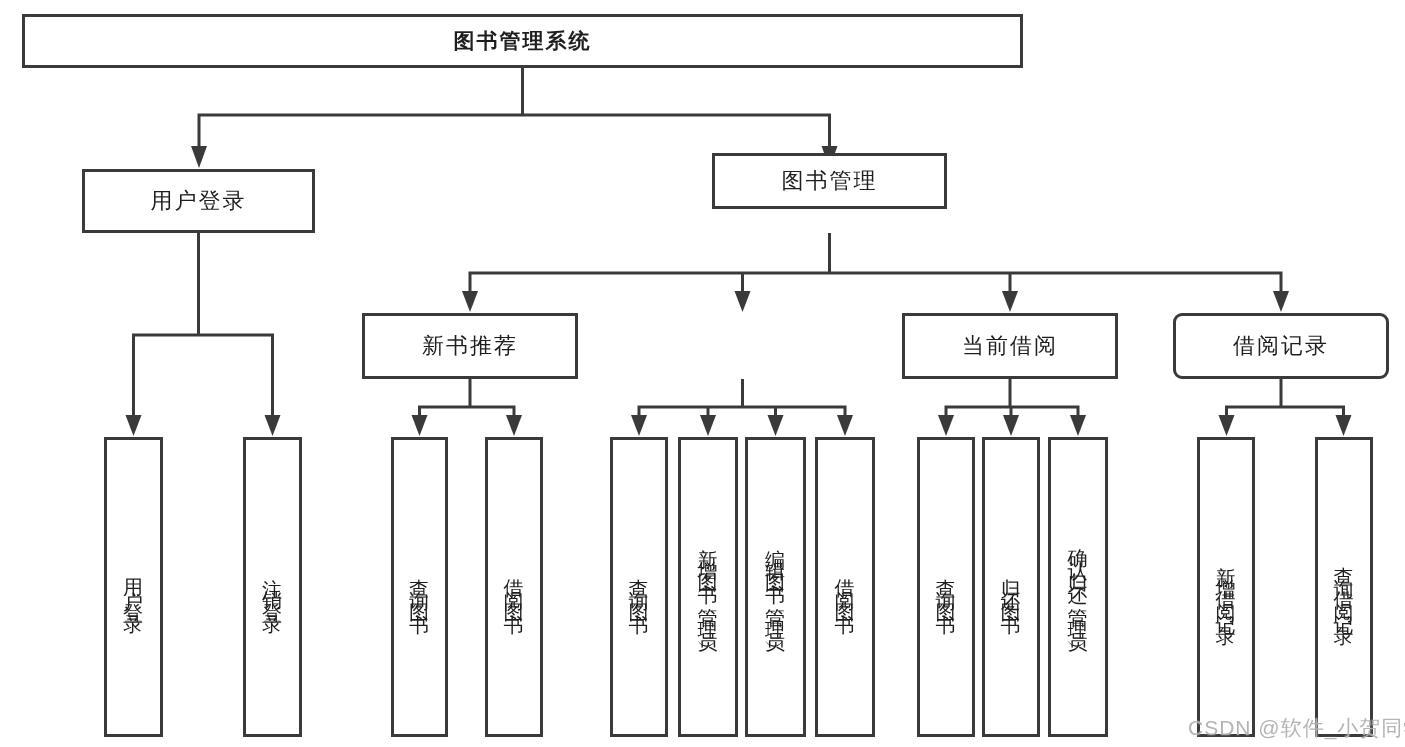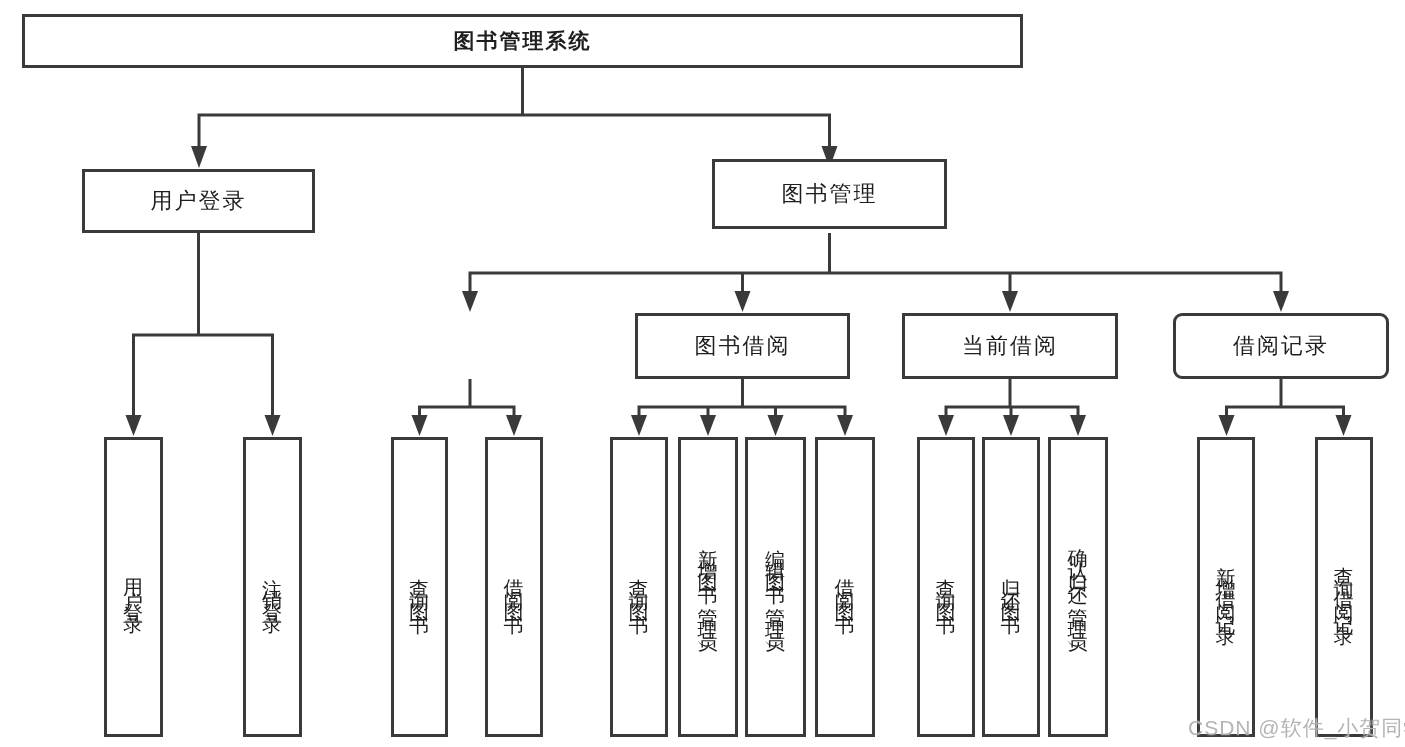--- a/index.html
+++ b/index.html
@@ -40,21 +40,21 @@
     text-orientation:mixed;
     font-size:20px;
     letter-spacing:12px;
     line-height:1;
     color:var(--text);
     white-space:nowrap;
   }
   
   #node-root{left:22px;top:14px;width:1001px;height:54px;font-size:21px;font-weight:bold;}
   #node-user-login{left:82px;top:169px;width:233px;height:64px;}
-  #node-book-mgmt{left:712px;top:159px;width:235px;height:70px;}
+  #node-book-mgmt{left:712px;top:153px;width:235px;height:56px;}
   #node-new-book{left:362px;top:313px;width:216px;height:66px;}
   #node-book-borrow{left:635px;top:313px;width:215px;height:66px;}
   #node-current-borrow{left:902px;top:313px;width:216px;height:66px;}
   #node-borrow-record{left:1173px;top:313px;width:216px;height:66px;border-radius:9px;}
   
   #leaf-user-login{left:104px;width:59px;}
   #leaf-logout{left:243px;width:59px;}
   #leaf-rec-query{left:391px;width:57px;}
   #leaf-rec-borrow{left:485px;width:58px;}
   #leaf-bb-query{left:610px;width:58px;}
@@ -135,22 +135,22 @@
     <span>图书管理系统</span>
   </div>
 
   <div class="hnode" id="node-user-login">
     <span>用户登录</span>
   </div>
   <div class="hnode" id="node-book-mgmt">
     <span>图书管理</span>
   </div>
 
-  <div class="hnode" id="node-book-borrow">
-    <span>图书借阅</span>
+  <div class="hnode" id="node-new-book">
+    <span>新书推荐</span>
   </div>
   <div class="hnode" id="node-current-borrow">
     <span>当前借阅</span>
   </div>
   <div class="hnode" id="node-borrow-record">
     <span>借阅记录</span>
   </div>
 
   <div class="vnode" id="leaf-user-login">
     <span class="vtext">用户登录</span>

